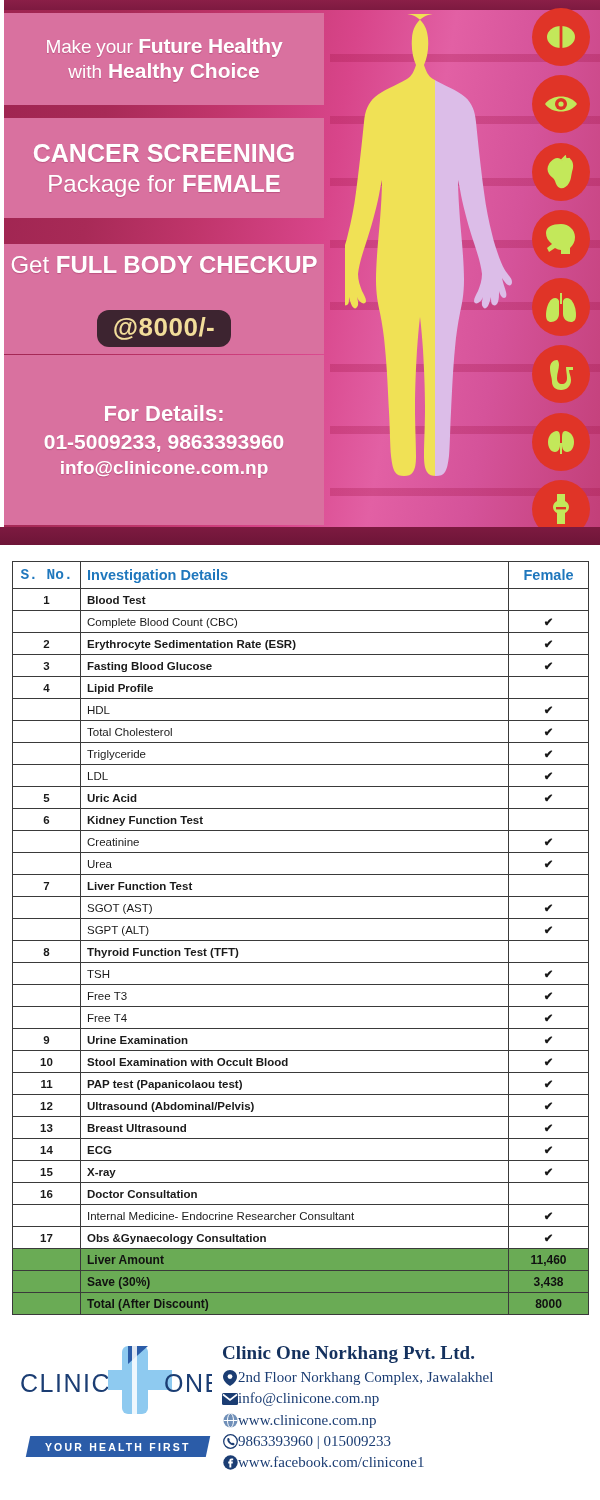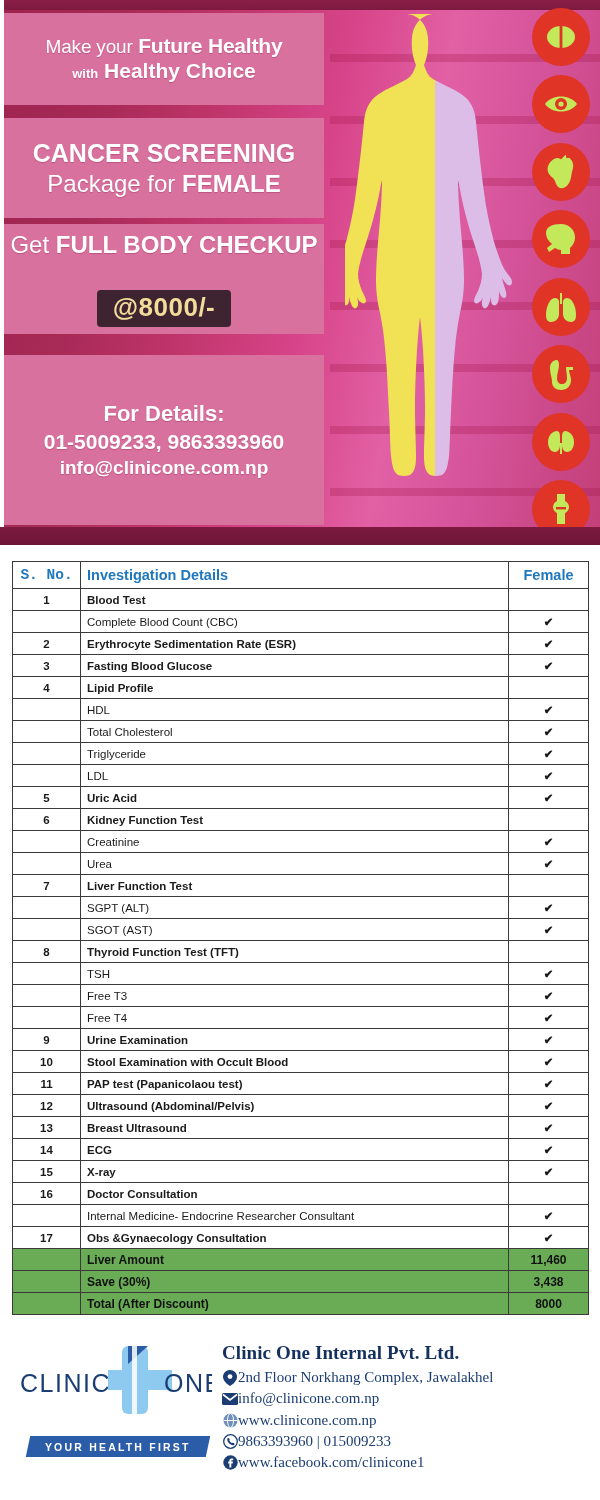--- a/index.html
+++ b/index.html
@@ -65,36 +65,36 @@
     box-sizing: border-box;
     display: flex;
     flex-direction: column;
     align-items: center;
     justify-content: center;
     text-align: right;
     text-shadow: 0 1px 1px rgba(120,20,60,0.30);
   }
   #panel-tagline { top: 13px;  height: 92px; }
   #panel-title   { top: 118px; height: 100px; }
-  #panel-price   { top: 224px; height: 110px; gap: 24px; }
+  #panel-price   { top: 244px; height: 110px; gap: 24px; }
   #panel-contact { top: 355px; height: 170px; }
 
   .tagline-l1 {
     font-size: 21px;
     font-weight: 700;
     letter-spacing: -0.2px;
     line-height: 1.18;
   }
   .tagline-l1 .light { font-weight: 400; font-size: 19px; }
   .tagline-l2 {
     font-size: 21px;
     font-weight: 700;
     line-height: 1.18;
   }
-  .tagline-l2 .light { font-weight: 700; font-size: 13px; }
+  .tagline-l2 .light { font-weight: 400; font-size: 19px; }
 
   .title-l1 {
     font-size: 25px;
     font-weight: 700;
     letter-spacing: 0px;
     line-height: 1.22;
   }
   .title-l2 {
     font-size: 24px;
     font-weight: 700;
@@ -109,21 +109,21 @@
     margin-bottom: 7px;
   }
   .price-l1 .light { font-weight: 400; }
   .price-badge {
     display: inline-block;
     background: #3d2430;
     color: #f2dd9a;
     font-size: 26px;
     font-weight: 700;
     padding: 2px 16px 4px 16px;
-    border-radius: 4px;
+    border-radius: 12px;
     text-shadow: none;
     letter-spacing: 0.5px;
   }
 
   .contact-l1 {
     font-size: 22px;
     font-weight: 700;
     line-height: 1.3;
   }
   .contact-l2 {
@@ -512,26 +512,26 @@
           <td class="det">Urea</td>
           <td class="fem">✔</td>
         </tr>
         <tr class="main">
           <td class="sno">7</td>
           <td class="det">Liver Function Test</td>
           <td class="fem"></td>
         </tr>
         <tr class="sub">
           <td class="sno"></td>
+          <td class="det">SGOT (AST)</td>
+          <td class="fem">✔</td>
+        </tr>
+        <tr class="sub">
+          <td class="sno"></td>
           <td class="det">SGPT (ALT)</td>
-          <td class="fem">✔</td>
-        </tr>
-        <tr class="sub">
-          <td class="sno"></td>
-          <td class="det">SGOT (AST)</td>
           <td class="fem">✔</td>
         </tr>
         <tr class="main">
           <td class="sno">8</td>
           <td class="det">Thyroid Function Test (TFT)</td>
           <td class="fem"></td>
         </tr>
         <tr class="sub">
           <td class="sno"></td>
           <td class="det">TSH</td>
@@ -626,21 +626,21 @@
       <path d="M112 6 l20 0 l-20 18 z" fill="#2b5ca8"></path>
       <rect x="116" y="6" width="5" height="68" fill="#ffffff" opacity="0.85"></rect>
       <text x="148" y="52" font-family="Liberation Sans, sans-serif" font-size="25" font-weight="400" fill="#1b3d73" letter-spacing="1.5">ONE</text>
     </svg>
     <div class="logo-tag">
       <span>YOUR HEALTH FIRST</span>
     </div>
   </div>
 
   <div class="finfo">
-    <div class="finfo-title">Clinic One Internal Pvt. Ltd.</div>
+    <div class="finfo-title">Clinic One Norkhang Pvt. Ltd.</div>
     <div id="footer-rows">
         <div class="finfo-row">
           <span class="finfo-icon">
             <svg width="14" height="16" viewBox="0 0 14 16">
               <path d="M7 0 C3.1 0 0 3.1 0 7 c0 5 7 9 7 9 s7 -4 7 -9 c0 -3.9 -3.1 -7 -7 -7 z" fill="#1b3d73"></path>
               <circle cx="7" cy="6.6" r="2.4" fill="#ffffff"></circle>
             </svg>
           </span>
           <span>2nd Floor Norkhang Complex, Jawalakhel</span>
         </div>

